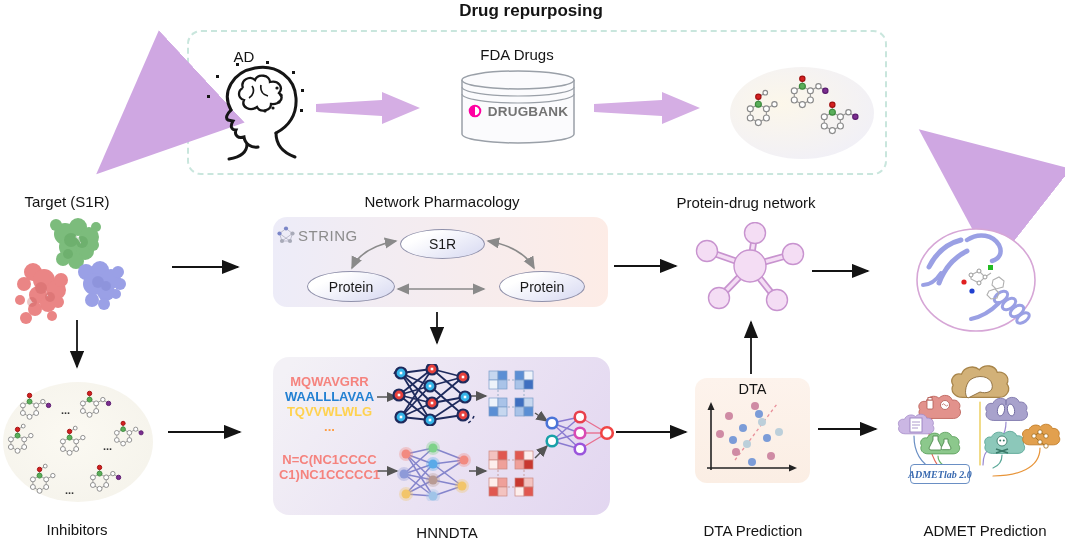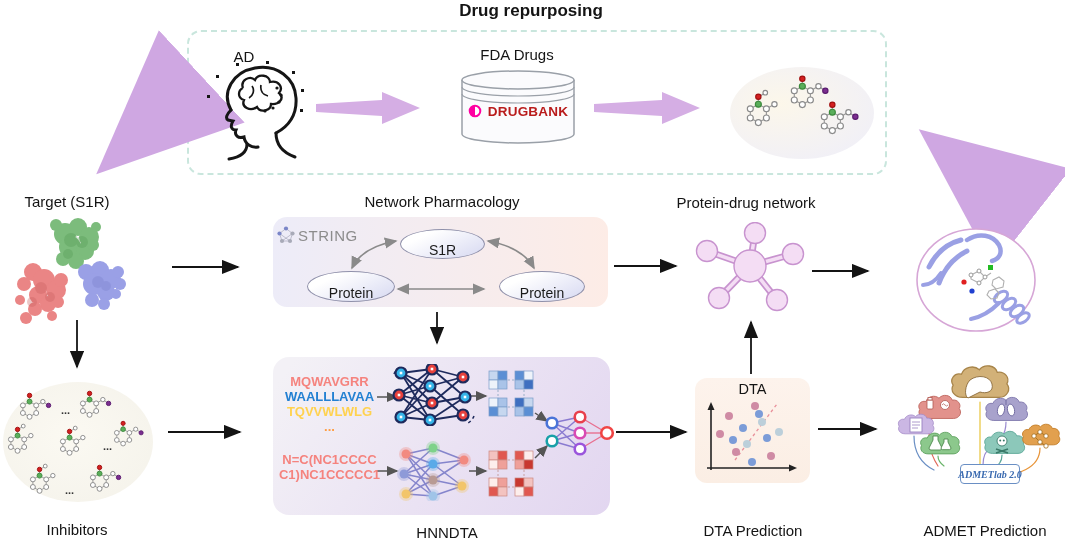--- a/index.html
+++ b/index.html
@@ -5,29 +5,29 @@
   html,body{margin:0;padding:0;background:#fff}
   .canvas{position:relative;width:1065px;height:544px;background:#fff;font-family:"Liberation Sans",sans-serif;overflow:hidden}
   .abs{position:absolute}
   .lbl{position:absolute;font-size:15px;color:#141414;text-align:center;white-space:nowrap}
   .lbl.bold{font-weight:bold;font-size:17px}
   .dashed-box{position:absolute;left:187px;top:30px;width:696px;height:141px;border:2px dashed #c9e6dd;border-radius:14px}
   .np-panel{position:absolute;left:273px;top:217px;width:335px;height:90px;border-radius:14px;background:linear-gradient(90deg,#edecf8,#fdece6)}
   .hn-panel{position:absolute;left:273px;top:357px;width:337px;height:158px;border-radius:16px;background:linear-gradient(125deg,#f3f1f6 5%,#eae2f3 55%,#e2d6f0 100%)}
   .dta-panel{position:absolute;left:695px;top:378px;width:115px;height:105px;border-radius:12px;background:linear-gradient(180deg,#fdf3ec,#fbeee4)}
   .dta-title{position:absolute;top:3px;left:0;right:0;text-align:center;font-size:14.5px;color:#141414}
-  .node{position:absolute;border:1.4px solid #8f90aa;border-radius:50%;background:linear-gradient(155deg,#ffffff 25%,#d6d8f1);display:flex;align-items:flex-end;justify-content:center;font-size:14px;color:#1a1a1a}
+  .node{position:absolute;border:1.4px solid #8f90aa;border-radius:50%;background:linear-gradient(155deg,#ffffff 25%,#d6d8f1);display:flex;align-items:center;justify-content:center;font-size:14px;color:#1a1a1a}
   .leads-oval{position:absolute;left:730px;top:67px;width:144px;height:92px;border-radius:50%;background:radial-gradient(ellipse at 35% 40%,#fcf7ea,#eeeefa)}
   .inhib-oval{position:absolute;left:3px;top:382px;width:150px;height:120px;border-radius:50%;background:radial-gradient(ellipse at 45% 45%,#fbf9f2,#f4f2ea)}
   .seq{position:absolute;font-weight:bold;font-size:13px;line-height:15px;text-align:center}
   .seq span{display:block}
   .c0{color:#f5837e}.c1{color:#2380d2}.c2{color:#ffd24f}.c3{color:#ff9d42}
-  .drugbank{position:absolute;left:462px;top:103px;width:112px;height:16px;display:flex;align-items:center;justify-content:center;gap:6px;font-weight:bold;font-size:13.5px;color:#b91c1c;letter-spacing:.2px}
+  .drugbank{position:absolute;left:462px;top:103px;width:112px;height:16px;display:flex;align-items:center;justify-content:center;gap:6px;font-weight:bold;font-size:13.5px;color:#737373;letter-spacing:.2px}
   .string-txt{position:absolute;left:298px;top:227px;width:90px;font-size:15px;color:#8c8c8c;letter-spacing:.5px;text-align:left}
-  .admetlab{position:absolute;left:960px;top:464px;width:58px;height:18px;border:1.2px solid #6a8fc4;border-radius:4px;background:#fff;display:flex;align-items:center;justify-content:center;font-family:"Liberation Serif",serif;font-style:italic;font-weight:bold;font-size:10px;color:#3a6ab0;white-space:nowrap}
+  .admetlab{position:absolute;left:910px;top:464px;width:58px;height:18px;border:1.2px solid #6a8fc4;border-radius:4px;background:#fff;display:flex;align-items:center;justify-content:center;font-family:"Liberation Serif",serif;font-style:italic;font-weight:bold;font-size:10px;color:#3a6ab0;white-space:nowrap}
 </style>
 </head>
 <body>
 
 <div class="canvas">
 
   <div class="dashed-box"></div>
 
   <div class="np-panel"></div>
   <div class="hn-panel"></div>

